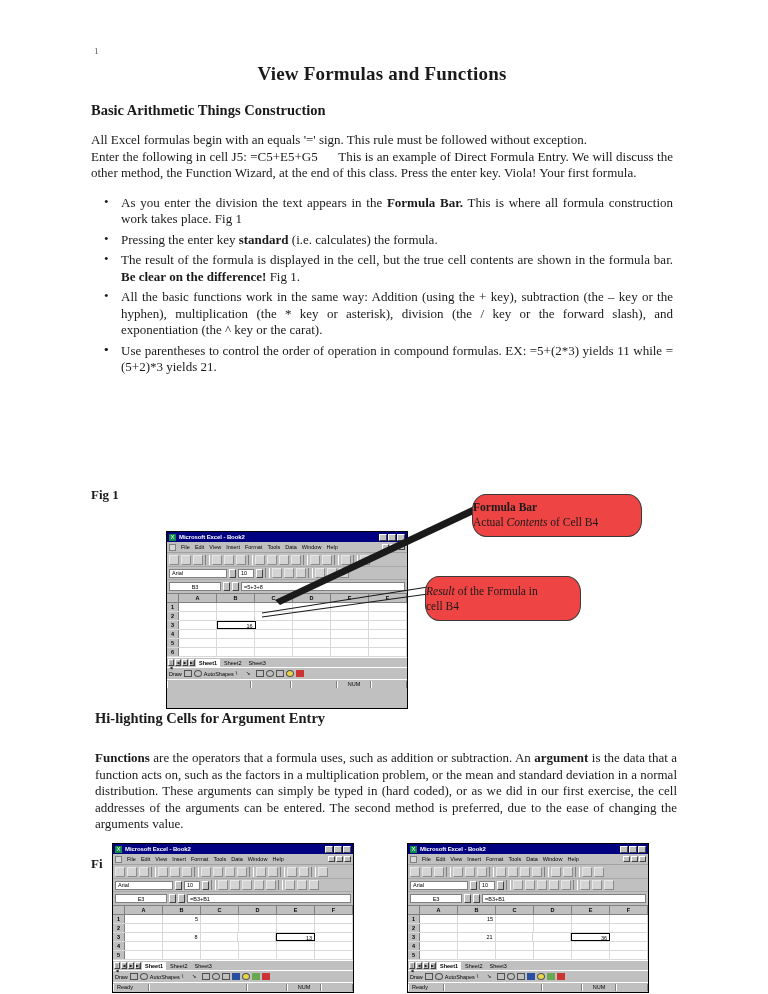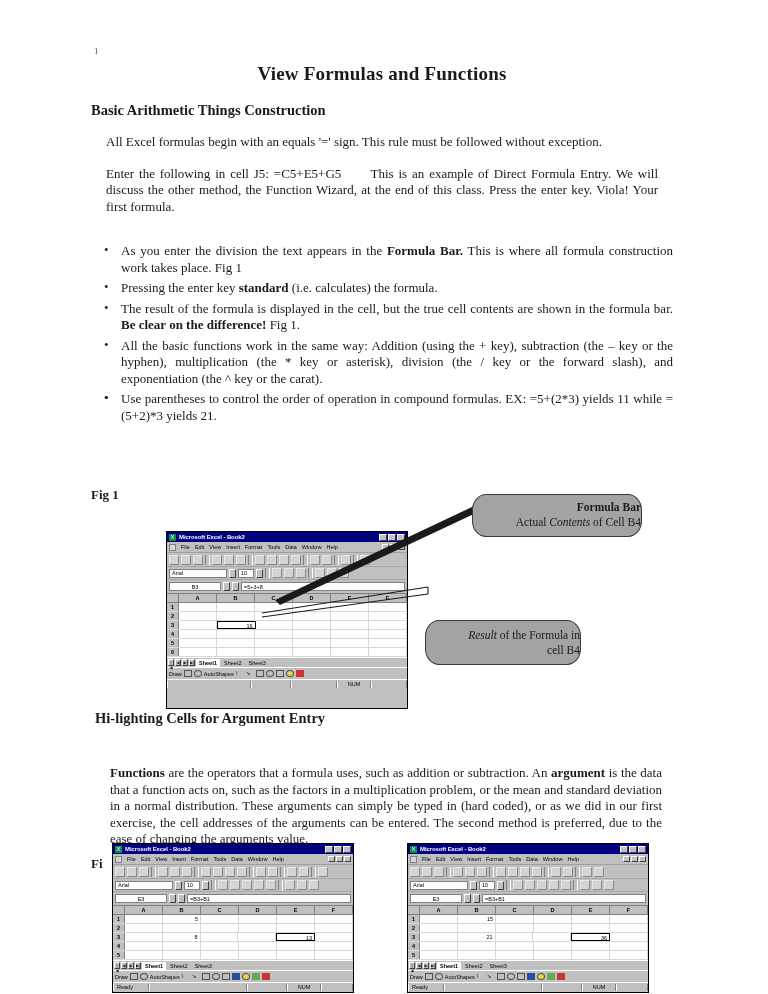--- a/index.html
+++ b/index.html
@@ -3,37 +3,37 @@
 <meta charset="utf-8">
 <style>
   html,body{margin:0;padding:0;background:#fff;}
   body{width:768px;height:994px;position:relative;overflow:hidden;
        font-family:"Liberation Serif","DejaVu Serif",serif;color:#1a1a1a;}
   .page{position:absolute;left:0;top:0;width:768px;height:994px;}
   .pagenum{position:absolute;left:94px;top:46px;font-size:9px;color:#555;font-family:"Liberation Serif",serif;}
   .doc{position:absolute;left:91px;top:63px;width:582px;}
   h1.title{font-size:19px;font-weight:bold;text-align:center;margin:0 0 17px 0;letter-spacing:.2px;}
   h2.sect{font-size:14.5px;font-weight:bold;margin:0 0 13px 0;}
-  p.body{font-size:13px;line-height:1.27;margin:15px;text-align:justify;}
+  p.body{font-size:13px;line-height:1.27;margin:0;text-align:justify;}
   p.just{text-align:justify;}
   .nojust{text-align:left;}
   .sp10{height:10px;}
   .sp13{height:13px;}
   h3.note{font-size:13px;font-weight:bold;margin:0 0 7px 0;}
   ul.notes{margin:0;padding:0;list-style:none;}
   ul.notes li{position:relative;padding-left:30px;font-size:13px;line-height:1.27;
               margin-bottom:4px;text-align:justify;}
   ul.notes li .bul{position:absolute;left:13px;top:-1px;font-size:13px;}
   b{font-weight:bold;}
   i{font-style:italic;}
   .figlabel{font-size:13px;font-weight:bold;}
 
   
   .callout{position:absolute;border:1.2px solid #3a3a3a;border-radius:14px/16px;
-           background:#a3a3a3;text-align:right;box-sizing:border-box;z-index:6;
+           background:#ef4444;text-align:left;box-sizing:border-box;z-index:6;
            display:flex;flex-direction:column;justify-content:center;}
   .callout .l1{font-size:11.5px;font-weight:bold;line-height:1.2;}
   .callout .l2{font-size:11.5px;line-height:1.25;}
   .leader{position:absolute;background:transparent;z-index:5;}
   .leader svg{display:block;overflow:visible;}
 
   
   .xl{position:absolute;background:#c0c0c0;border:1px solid #000;box-sizing:border-box;
       font-family:"Liberation Sans","DejaVu Sans",sans-serif;overflow:hidden;z-index:3;}
   .xl-tb{height:10px;background:#000080;display:flex;align-items:center;padding:0 2px;}
@@ -139,21 +139,21 @@
       <path d="M22,122 L188,99" stroke="#1a1a1a" stroke-width="1.1" fill="none"></path>
       <path d="M188,92 L188,99" stroke="#1a1a1a" stroke-width="1.1" fill="none"></path>
     </svg>
   </div>
 
   <div class="callout" style="left:472px;top:494px;width:170px;height:43px;">
     <div class="l1">Formula Bar</div>
     <div class="l2"><span>Actual </span><i>Contents</i><span> of Cell B4</span></div>
   </div>
 
-  <div class="callout" style="left:425px;top:576px;width:156px;height:45px;margin-top:44px;">
+  <div class="callout" style="left:425px;top:576px;width:156px;height:45px;">
     <div class="l2"><i>Result</i><span> of the Formula in</span></div>
     <div class="l2">cell B4</div>
   </div>
 
   <div class="xl" style="left:166px;top:531px;width:242px;height:178px;">
     <div class="xl-tb">
       <span class="ic">X</span>
       <span class="tt">Microsoft Excel - Book2</span>
       <span class="btns">
           <i></i>

